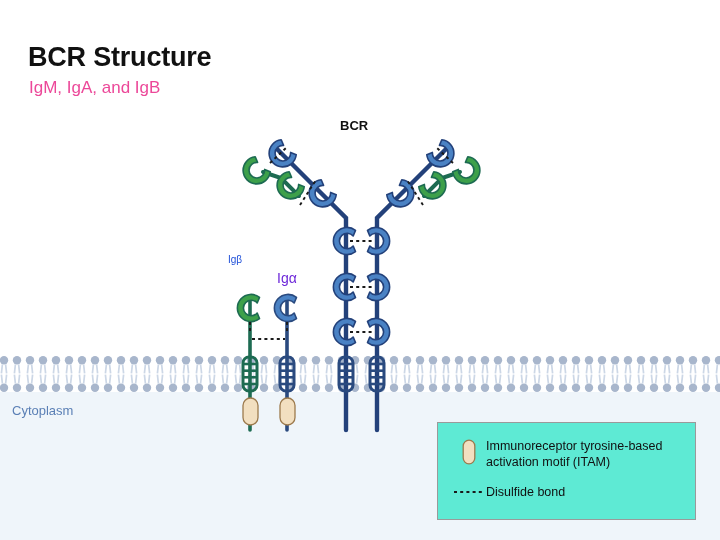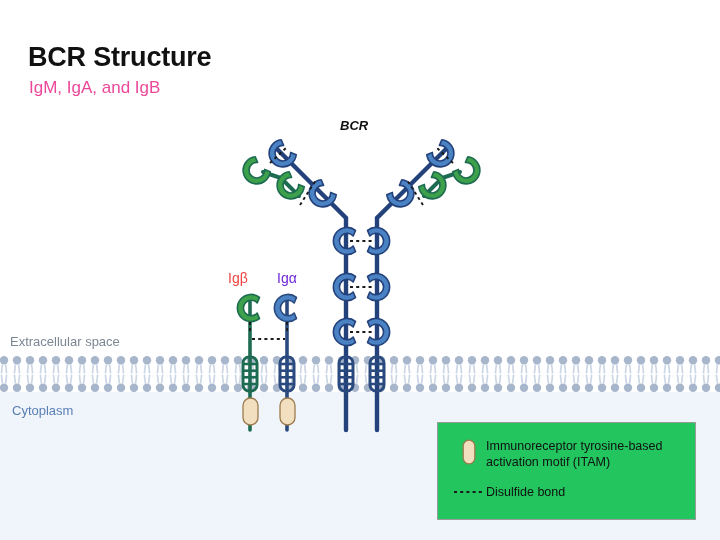--- a/index.html
+++ b/index.html
@@ -15,42 +15,42 @@
     position:absolute;left:28px;top:42px;
     font-size:27px;font-weight:bold;color:#111111;
     letter-spacing:-0.2px;
   }
   .sub{
     position:absolute;left:29px;top:78px;
     font-size:17px;color:#ec4899;
   }
   .lbl-bcr{
     position:absolute;left:340px;top:118px;
-    font-size:13px;font-weight:bold;color:#111111;font-style:italic;
+    font-size:13px;font-weight:bold;color:#111111;
   }
   .lbl-igb{
-    position:absolute;left:228px;top:270px;
-    font-size:14px;color:#ef4444;
+    position:absolute;left:228px;top:254px;
+    font-size:10px;color:#1d4ed8;
   }
   .lbl-iga{
     position:absolute;left:277px;top:270px;
     font-size:14px;color:#6d28d9;
   }
   .lbl-extra{
     position:absolute;left:10px;top:334px;
     font-size:13px;color:#7c8794;
   }
   .lbl-cyto{
     position:absolute;left:12px;top:403px;
     font-size:13px;color:#5a7fb5;text-align:right;
   }
   .legend{
     position:absolute;left:437px;top:422px;
     width:259px;height:98px;
-    background:#22c55e;border:1px solid #9a9a9a;
+    background:#5eead4;border:1px solid #9a9a9a;
     box-sizing:border-box;
   }
   .lg-row{position:absolute;display:flex;align-items:flex-start;}
   .lg-row.r1{left:14px;top:14px;}
   .lg-row.r2{left:14px;top:60px;}
   .lg-ico{width:34px;flex:0 0 34px;display:flex;justify-content:center;padding-top:2px;}
   .lg-txt{font-size:12.5px;color:#111111;line-height:1.28;padding-top:1px;}
 </style>
 </head>
 <body>
@@ -508,21 +508,20 @@
     </g>
 
   </svg>
 
   <div class="ttl">BCR Structure</div>
   <div class="sub">IgM, IgA, and IgB</div>
 
   <div class="lbl-bcr">BCR</div>
   <div class="lbl-igb">Igβ</div>
   <div class="lbl-iga">Igα</div>
-  <div class="lbl-extra">Extracellular space</div>
   <div class="lbl-cyto">Cytoplasm</div>
 
   <div class="legend">
 
     <div class="lg-row r1">
       <span class="lg-ico">
         <svg width="14" height="26" viewBox="0 0 14 26">
           <rect x="1.2" y="1.2" width="11.6" height="23.6" rx="5.8" fill="#f2dfc0" stroke="#9c7a4d" stroke-width="1.3"></rect>
         </svg>
       </span>

